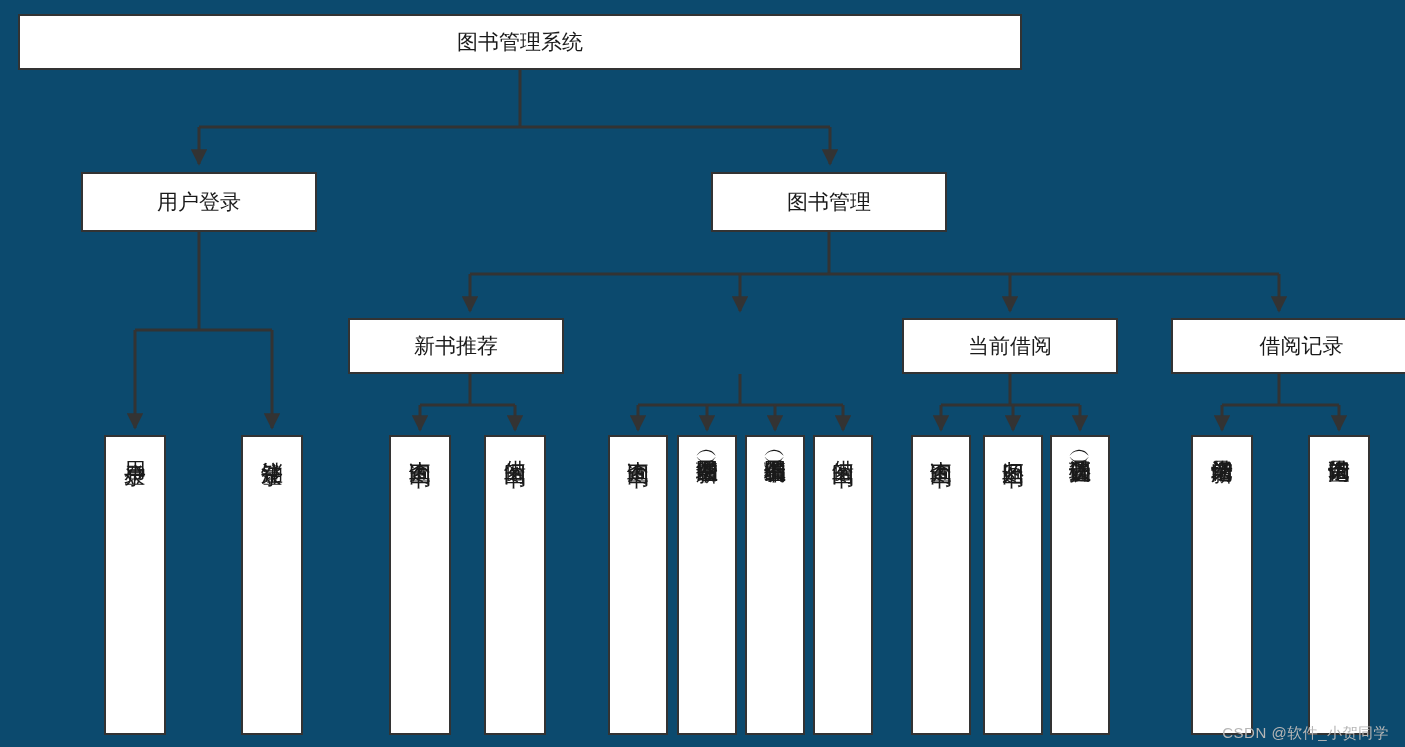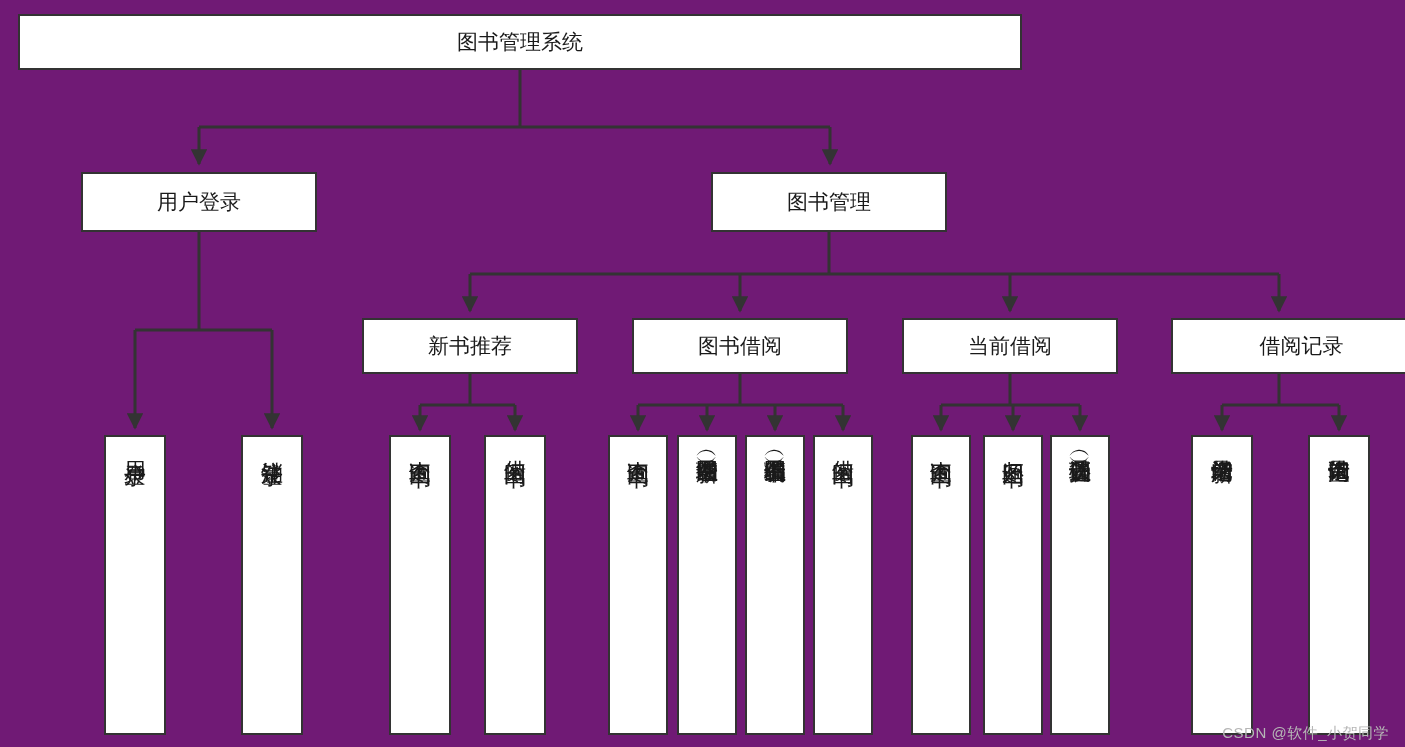--- a/index.html
+++ b/index.html
@@ -7,21 +7,21 @@
     padding: 0;
     background: #ffffff;
   }
   body {
     font-family: "Liberation Sans", "DejaVu Sans", sans-serif;
   }
   #canvas {
     position: relative;
     width: 1405px;
     height: 747px;
-    background: #701a75;
+    background: #0c4a6e;
     overflow: hidden;
   }
   #wires {
     position: absolute;
     left: 0;
     top: 0;
     width: 1405px;
     height: 747px;
     pointer-events: none;
   }
@@ -135,25 +135,22 @@
     <span class="label">图书管理系统</span>
   </div>
 
   <div class="node h" id="node-l2-0" style="left: 81px; top: 172px; width: 236px; height: 60px;">
     <span class="label">用户登录</span>
   </div>
   <div class="node h" id="node-l2-1" style="left: 711px; top: 172px; width: 236px; height: 60px; justify-content: center;">
     <span class="label">图书管理</span>
   </div>
 
-  <div class="node h" id="node-l3-0" style="left: 362px; top: 318px; width: 216px; height: 56px; justify-content: center;">
+  <div class="node h" id="node-l3-0" style="left: 348px; top: 318px; width: 216px; height: 56px; justify-content: center;">
     <span class="label">新书推荐</span>
-  </div>
-  <div class="node h" id="node-l3-1" style="left: 632px; top: 318px; width: 216px; height: 56px;">
-    <span class="label">图书借阅</span>
   </div>
   <div class="node h" id="node-l3-2" style="left: 902px; top: 318px; width: 216px; height: 56px;">
     <span class="label">当前借阅</span>
   </div>
   <div class="node h" id="node-l3-3" style="left: 1171px; top: 318px; width: 261px; height: 56px;">
     <span class="label">借阅记录</span>
   </div>
 
   <div class="node v" id="node-leaf-0" style="left: 104px; top: 435px; width: 62px; height: 300px;">
     <span class="label">用户登录</span>

